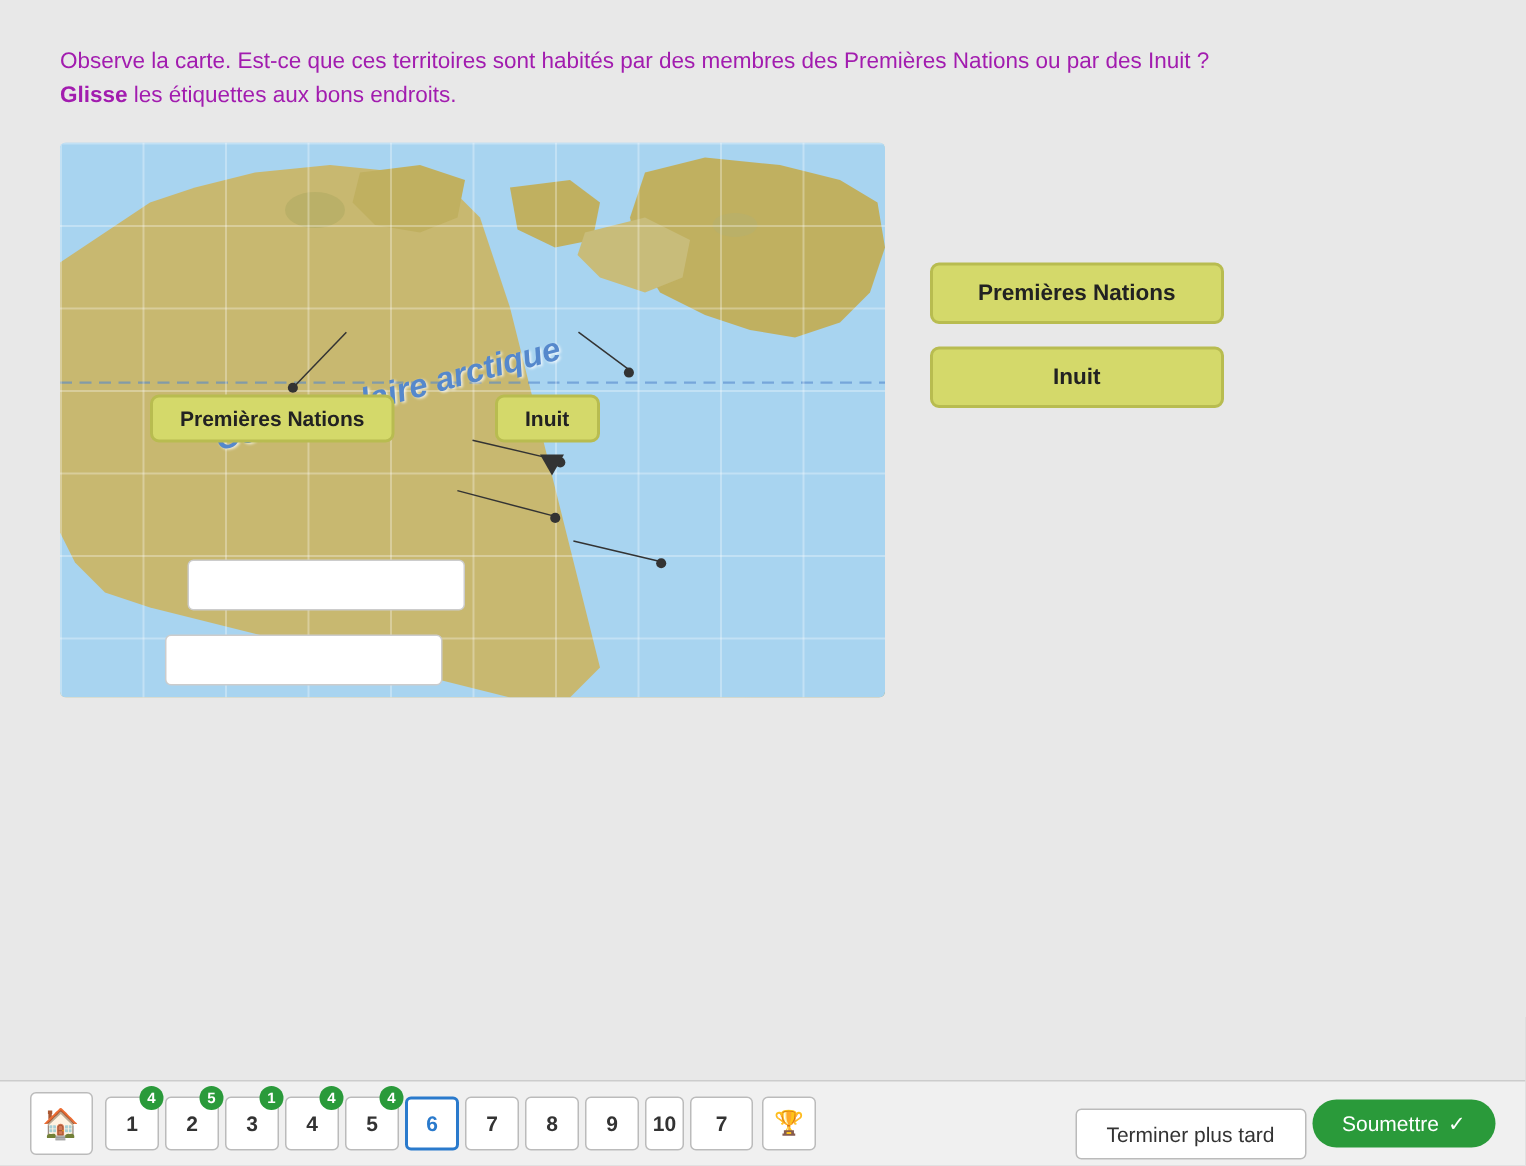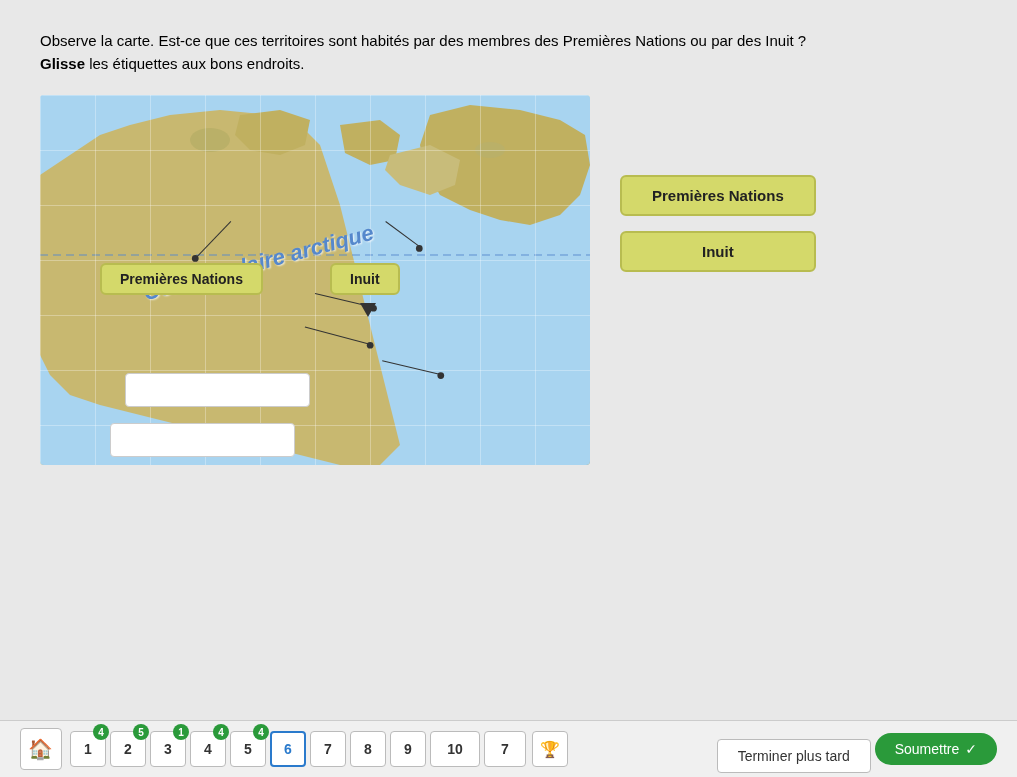--- a/index.html
+++ b/index.html
@@ -16,21 +16,21 @@
       background: #e8e8e8;
       width: 1017px;
       height: 720px;
       position: relative;
       padding: 30px 40px 20px 40px;
     }
 
     .instructions {
       font-size: 15px;
       line-height: 1.5;
-      color: #000000;
+      color: #a21caf;
       margin-bottom: 20px;
       max-width: 780px;
     }
 
     .instructions strong {
       font-weight: bold;
     }
 
     .content-area {
       display: flex;
@@ -394,21 +394,21 @@
     4
   </div>
   <div class="nav-btn">
     <span class="badge">4</span>
     5
   </div>
   <div class="nav-btn active">6</div>
   <div class="nav-btn">7</div>
   <div class="nav-btn">8</div>
   <div class="nav-btn">9</div>
-  <div class="nav-btn" style="width:50px;">10</div>
+  <div class="nav-btn" style="width:26px;">10</div>
   <div class="nav-btn" style="width:42px;">7</div>
   <div class="trophy-btn">🏆</div>
 
   <div class="spacer"></div>
 
   <button class="terminer-btn">
     <span>Terminer plus tard</span>
   </button>
   <button class="soumettre-btn">
     <span>Soumettre</span>

